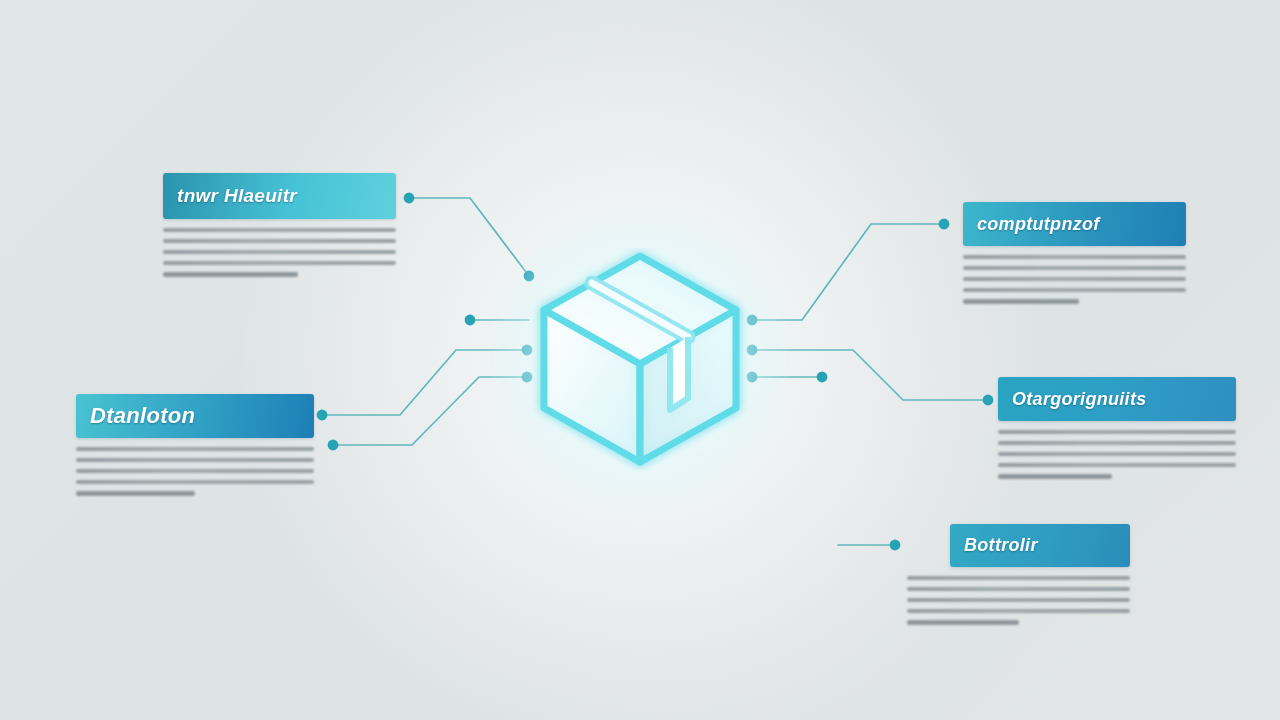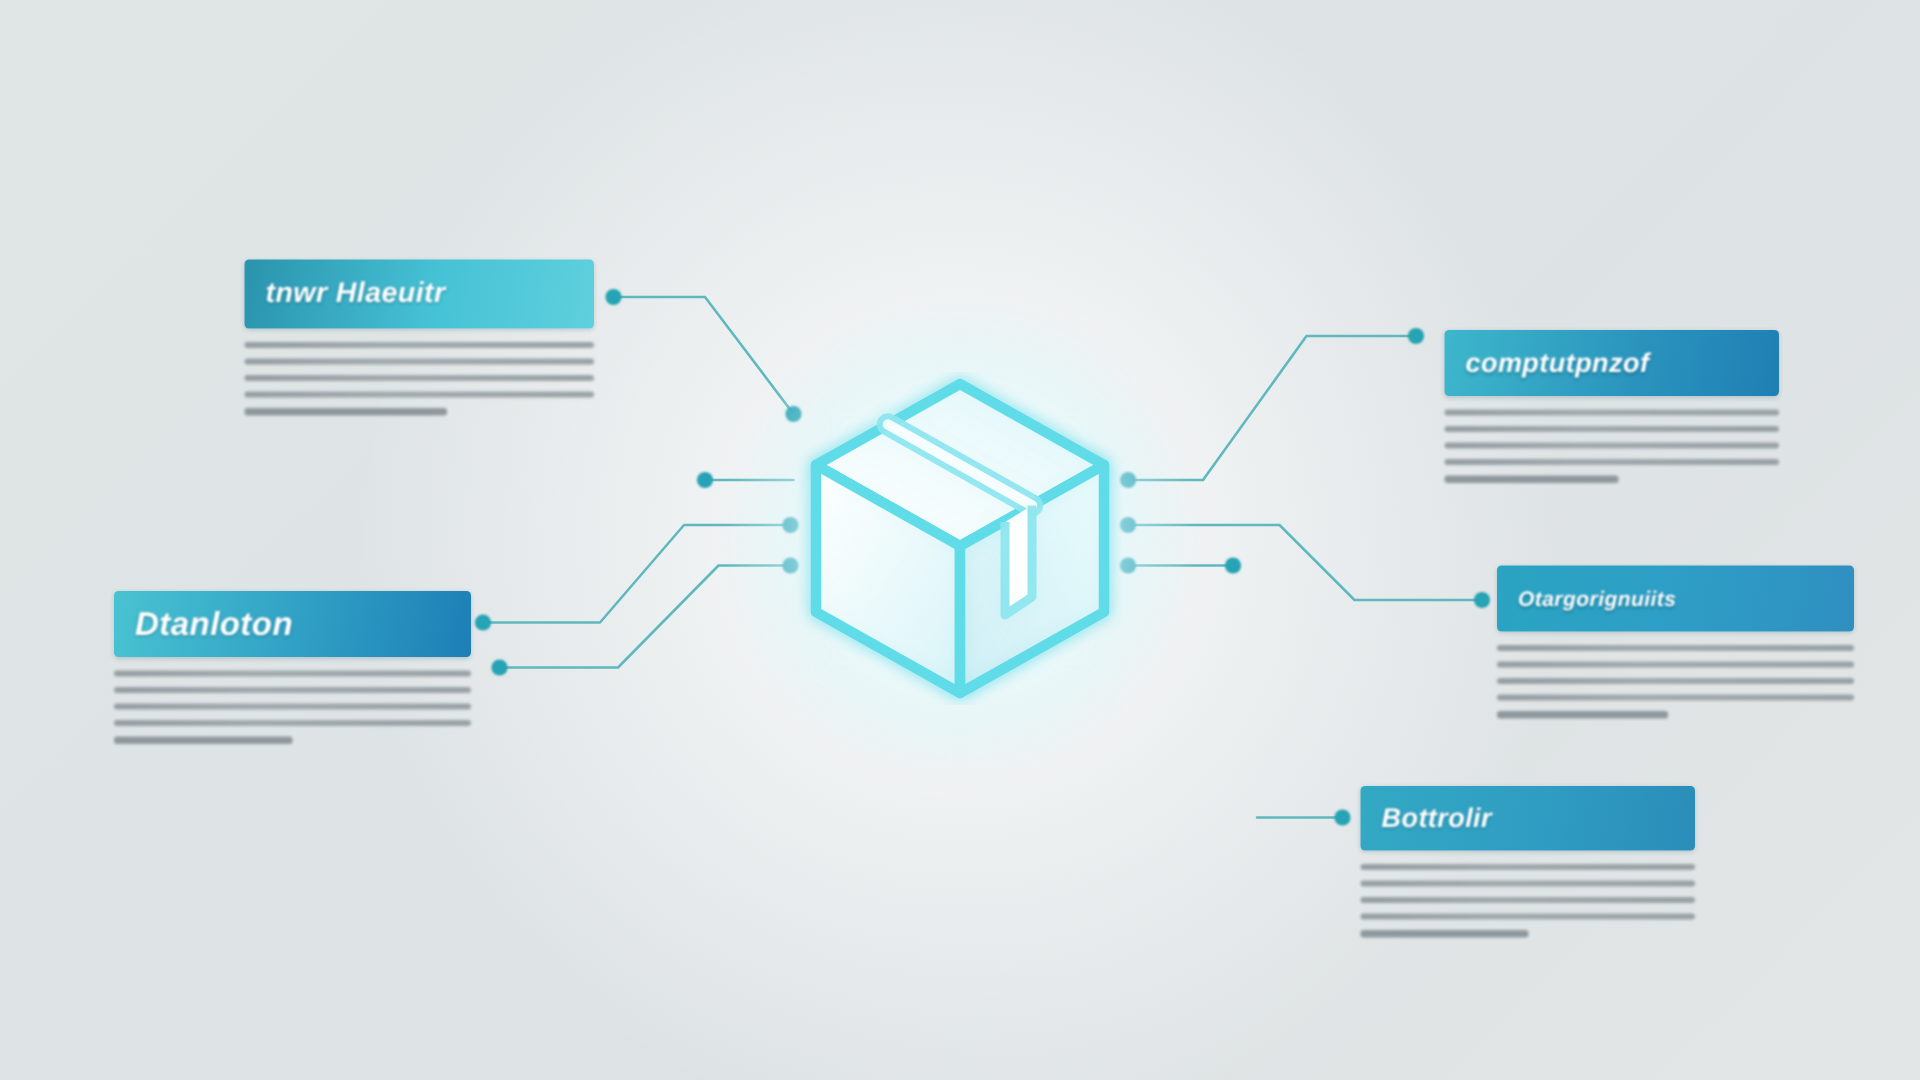--- a/index.html
+++ b/index.html
@@ -194,21 +194,21 @@
         </div>
         <div class="card-body">
           <div class="tline" style="width: 100%;"></div>
           <div class="tline" style="width: 100%;"></div>
           <div class="tline" style="width: 100%;"></div>
           <div class="tline" style="width: 100%;"></div>
           <div class="tline rule" style="width: 58%;"></div>
         </div>
       </div>
       <div class="card" style="left: 963px; top: 202px; width: 223px;">
-        <div class="card-head grad-b" style="height: 44px; margin-top: 18px;">
+        <div class="card-head grad-b" style="height: 44px;">
           <div class="card-head-title" style="font-size: 18px;">comptutpnzof</div>
         </div>
         <div class="card-body">
           <div class="tline" style="width: 100%;"></div>
           <div class="tline" style="width: 100%;"></div>
           <div class="tline" style="width: 100%;"></div>
           <div class="tline" style="width: 100%;"></div>
           <div class="tline rule" style="width: 52%;"></div>
         </div>
       </div>
@@ -219,32 +219,32 @@
         <div class="card-body">
           <div class="tline" style="width: 100%;"></div>
           <div class="tline" style="width: 100%;"></div>
           <div class="tline" style="width: 100%;"></div>
           <div class="tline" style="width: 100%;"></div>
           <div class="tline rule" style="width: 50%;"></div>
         </div>
       </div>
       <div class="card" style="left: 998px; top: 377px; width: 238px;">
         <div class="card-head grad-d" style="height: 44px;">
-          <div class="card-head-title" style="font-size: 14px; text-align: right;">Otargorignuiits</div>
+          <div class="card-head-title" style="font-size: 18px; text-align: right;">Otargorignuiits</div>
         </div>
         <div class="card-body">
           <div class="tline" style="width: 100%;"></div>
           <div class="tline" style="width: 100%;"></div>
           <div class="tline" style="width: 100%;"></div>
           <div class="tline" style="width: 100%;"></div>
           <div class="tline rule" style="width: 48%;"></div>
         </div>
       </div>
       <div class="card" style="left: 907px; top: 524px; width: 223px;">
-        <div class="card-head grad-e" style="height: 43px;">
+        <div class="card-head grad-e" style="height: 43px; margin-left: 43px;">
           <div class="card-head-title" style="font-size: 18px;">Bottrolir</div>
         </div>
         <div class="card-body">
           <div class="tline" style="width: 100%;"></div>
           <div class="tline" style="width: 100%;"></div>
           <div class="tline" style="width: 100%;"></div>
           <div class="tline" style="width: 100%;"></div>
           <div class="tline rule" style="width: 50%;"></div>
         </div>
       </div>

